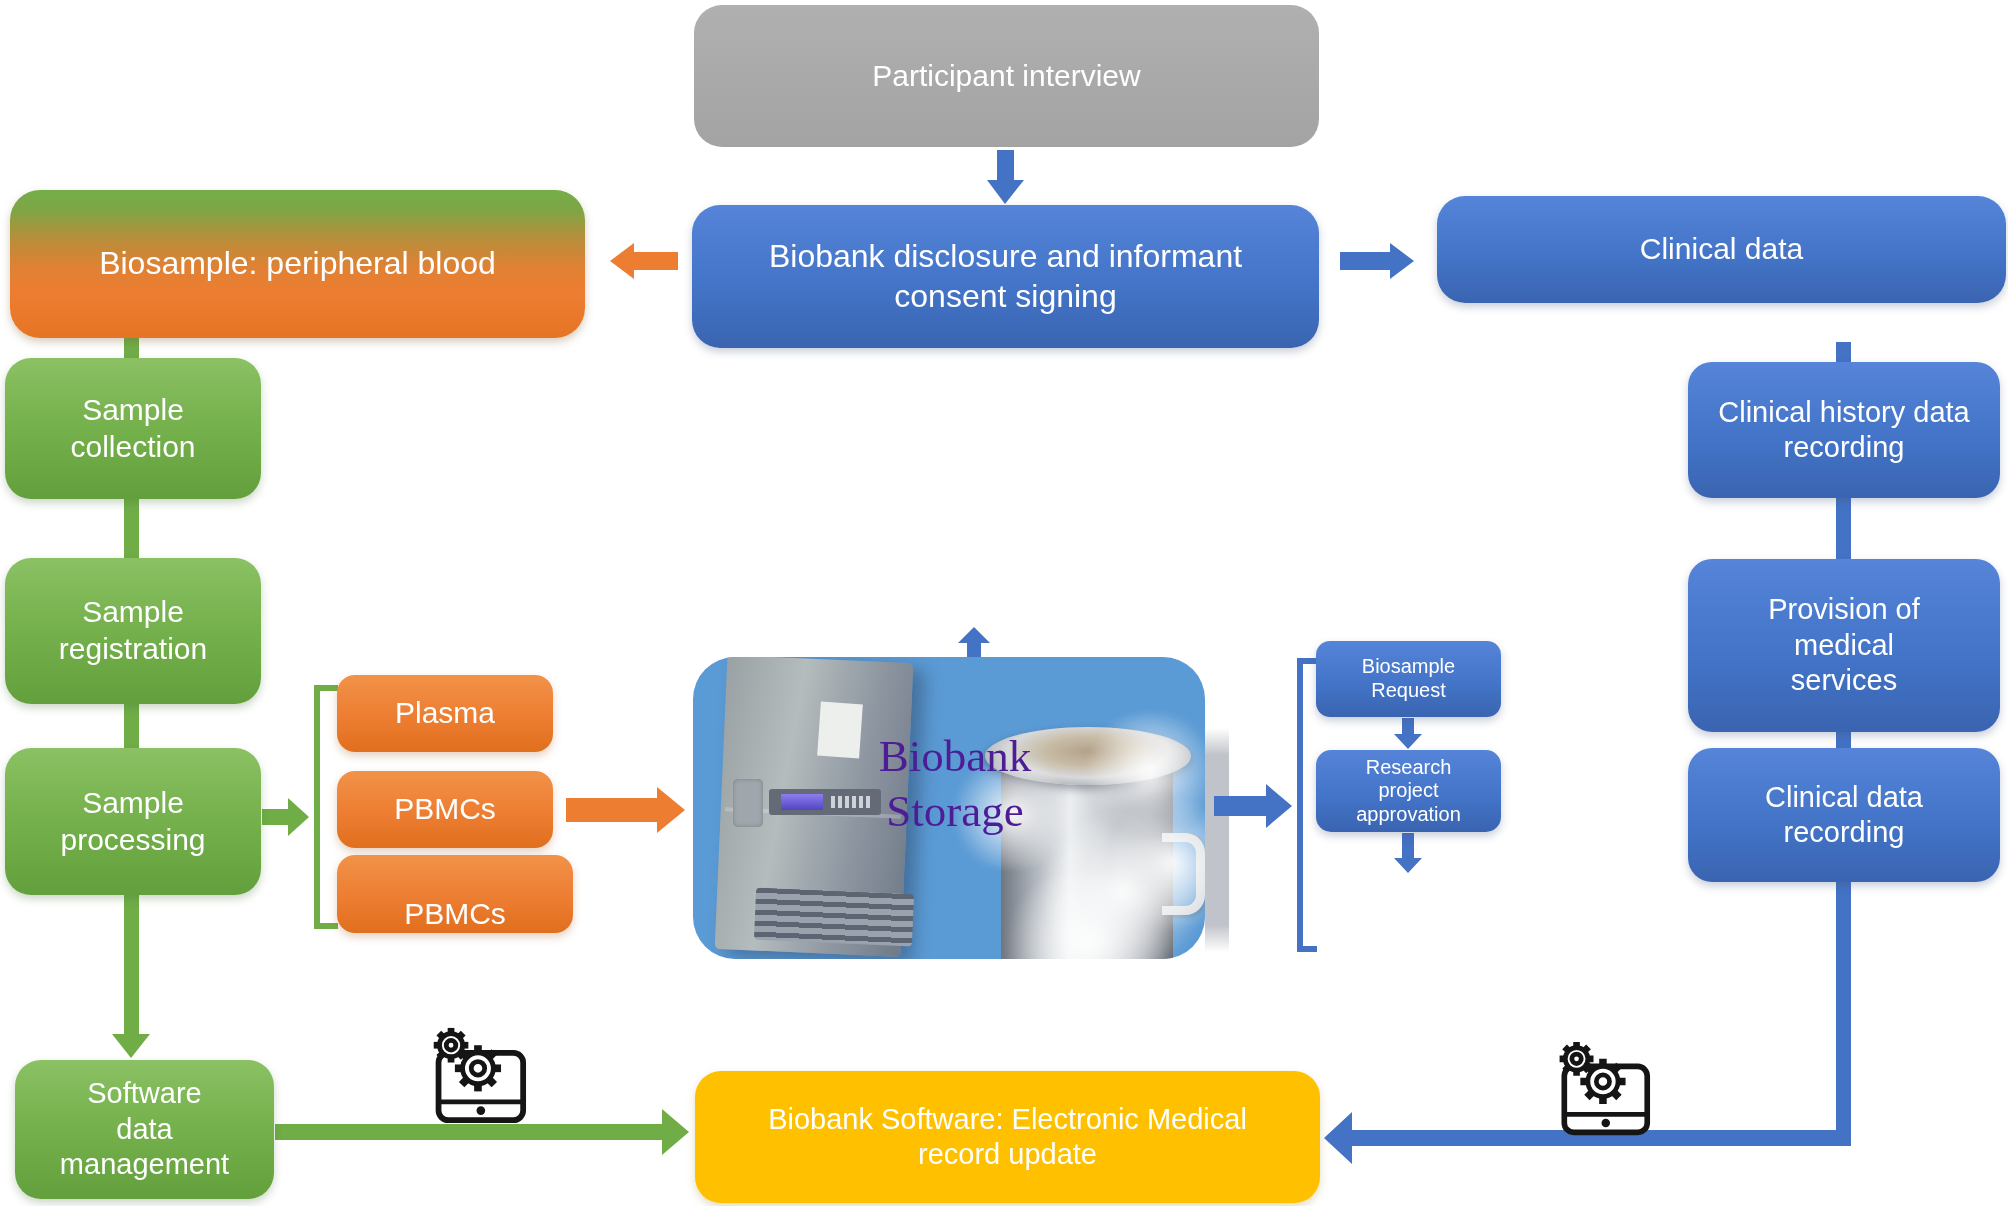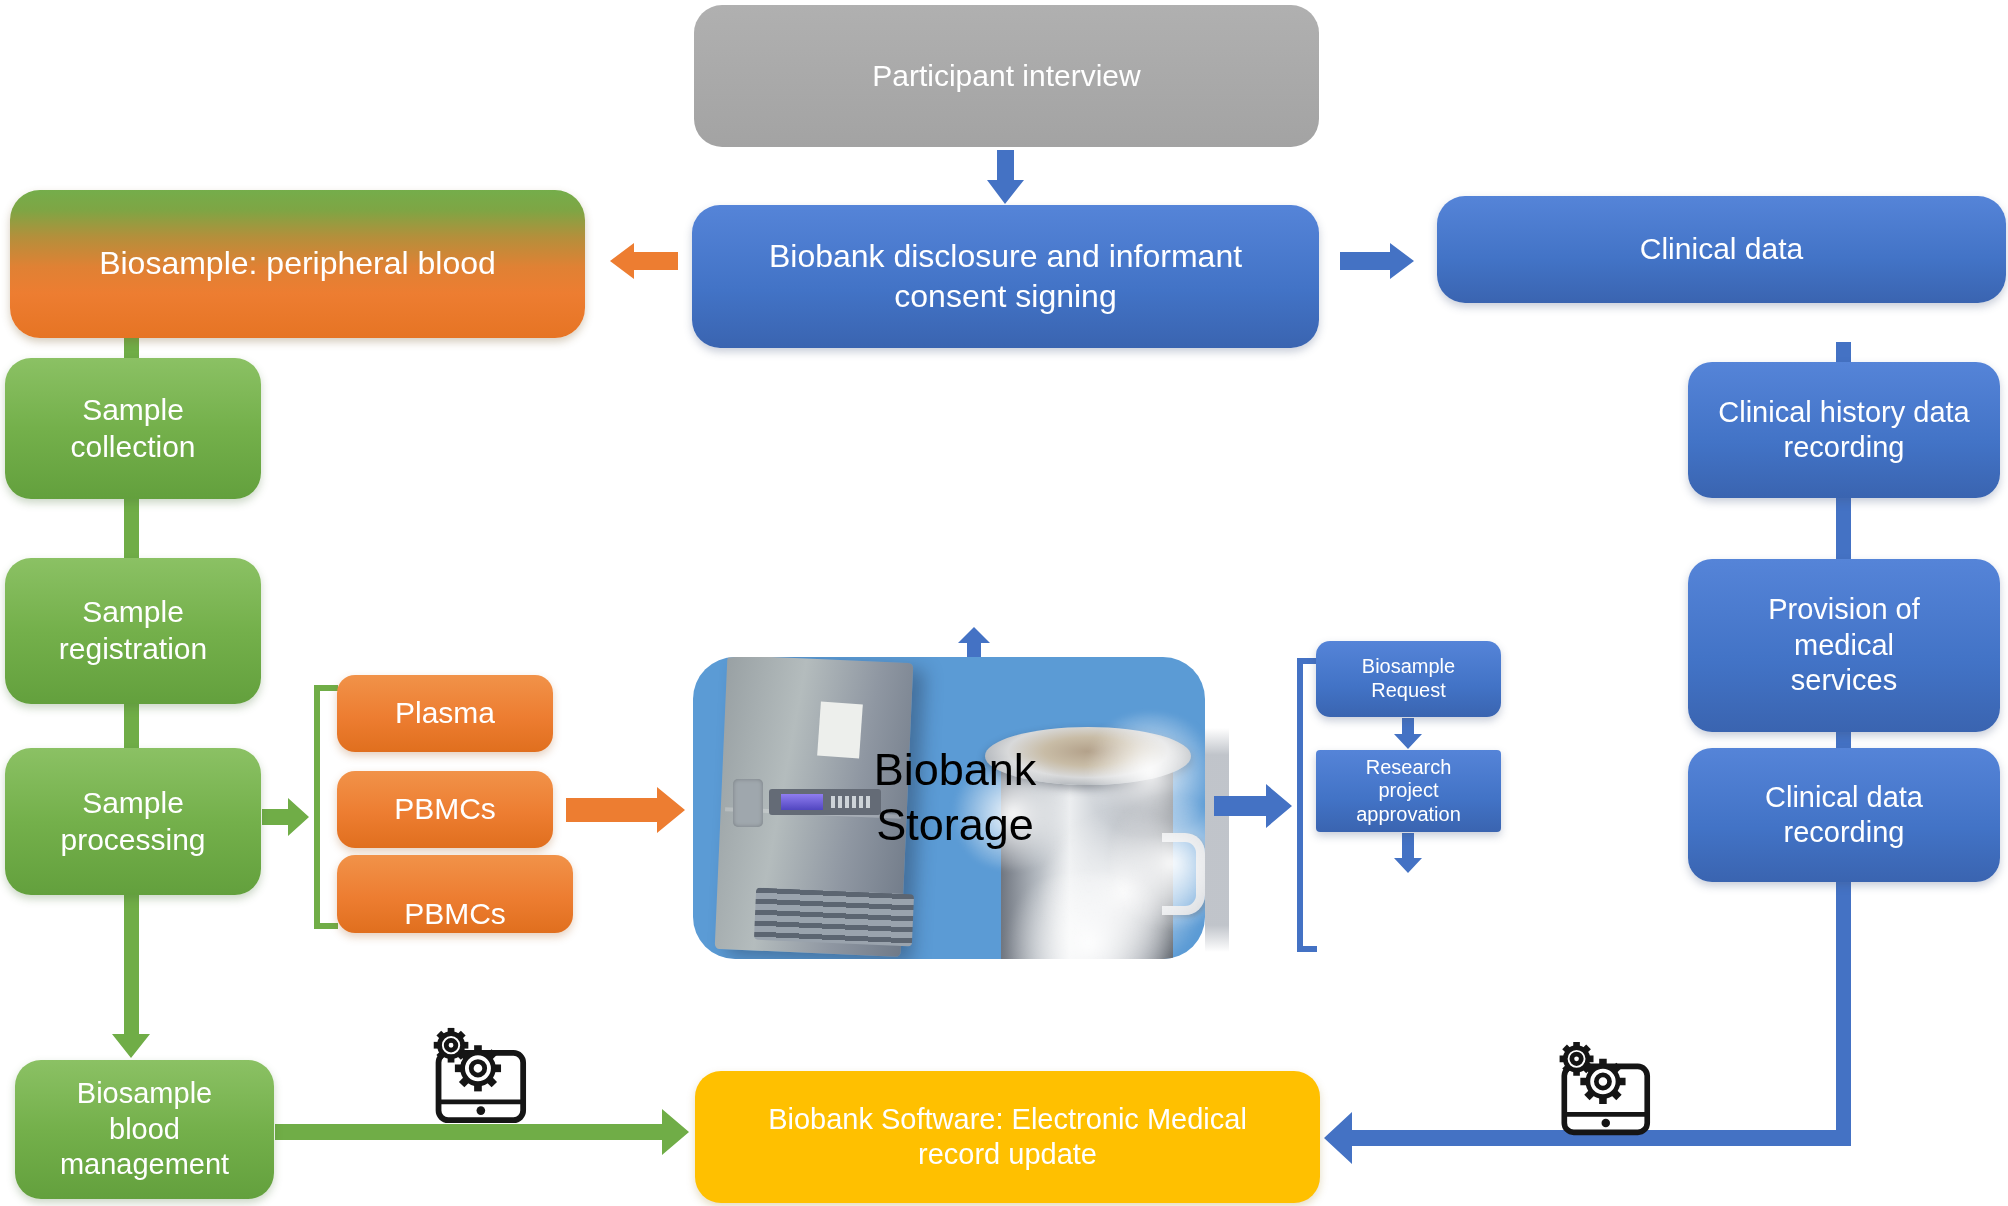--- a/index.html
+++ b/index.html
@@ -43,22 +43,22 @@
           box-shadow:0 4px 8px rgba(35,42,55,.4);}
   .dw-handle{position:absolute;right:6px;top:110px;width:34px;height:64px;border:9px solid #d6d9dd;border-left:none;
              border-radius:0 20px 20px 0;box-shadow:2px 2px 4px rgba(40,45,55,.35);}
   .fog{position:absolute;border-radius:50%;filter:blur(3px);
        background:radial-gradient(circle,rgba(255,255,255,.95) 0%,rgba(255,255,255,0) 68%);}
   .fog.f1{left:-36px;top:36px;width:140px;height:110px;}
   .fog.f2{left:54px;top:84px;width:180px;height:170px;}
   .fog.f3{left:96px;top:-10px;width:150px;height:120px;}
   .fog.f4{left:10px;top:150px;width:200px;height:140px;}
   .fog.f5{right:-20px;top:60px;width:120px;height:160px;}
-  .storage-label{position:absolute;left:148px;top:86px;width:228px;font-size:45px;line-height:1.22;
-                 color:#000000;text-align:center;z-index:3;}
+  .storage-label{position:absolute;left:148px;top:72px;width:228px;font-size:45px;line-height:1.22;
+                 color:#4c1d95;text-align:center;z-index:3;font-family:Liberation Serif, serif;}
   .photo-strip{position:absolute;left:1205px;top:728px;width:24px;height:224px;z-index:1;
         background:linear-gradient(180deg,rgba(130,138,150,0) 0%,rgba(130,138,150,.5) 12%,rgba(130,138,150,.5) 88%,rgba(130,138,150,0) 100%);}
 </style>
 </head>
 <body>
 
 <div class="canvas">
 
   <svg width="0" height="0" style="position:absolute">
     <symbol id="laptop-gears" viewBox="0 0 110 104">
@@ -188,36 +188,36 @@
         <div class="fog f4"></div>
         <div class="fog f5"></div>
       </div>
     </div>
     <div class="storage-label">Biobank Storage</div>
   </div>
 
   <div class="box blue" style="left:1316px;top:641px;width:185px;height:76px;border-radius:14px;font-size:20px;padding:0 30px;line-height:1.18;">
     <span>Biosample Request</span>
   </div>
-  <div class="box blue" style="left:1316px;top:750px;width:185px;height:82px;border-radius:4px;font-size:20px;padding:0 30px;line-height:1.18;">
+  <div class="box blue" style="left:1316px;top:750px;width:185px;height:82px;border-radius:15px;font-size:20px;padding:0 30px;line-height:1.18;">
     <span>Research project approvation</span>
   </div>
 
   <div class="box blue" style="left:1688px;top:362px;width:312px;height:136px;border-radius:24px;font-size:29px;padding:0 20px;">
     <span>Clinical history data recording</span>
   </div>
   <div class="box blue" style="left:1688px;top:559px;width:312px;height:173px;border-radius:24px;font-size:29px;padding:0 55px;">
     <span>Provision of medical services</span>
   </div>
   <div class="box blue" style="left:1688px;top:748px;width:312px;height:134px;border-radius:24px;font-size:29px;padding:0 30px;">
     <span>Clinical data recording</span>
   </div>
 
   <div class="box green" style="left:15px;top:1060px;width:259px;height:139px;border-radius:26px;font-size:29px;padding:0 45px;">
-    <span>Biosample blood management</span>
+    <span>Software data management</span>
   </div>
 
   <div class="box yellowbg" style="left:695px;top:1071px;width:625px;height:132px;border-radius:26px;font-size:29px;padding:0 40px;">
     <span>Biobank Software: Electronic Medical record update</span>
   </div>
 
   <svg class="icon" style="left:424px;top:1026px;" width="106" height="100" viewBox="0 0 110 104">
       <use href="#laptop-gears"></use>
     </svg>
   <svg class="icon" style="left:1550px;top:1040px;" width="104" height="98" viewBox="0 0 110 104">

